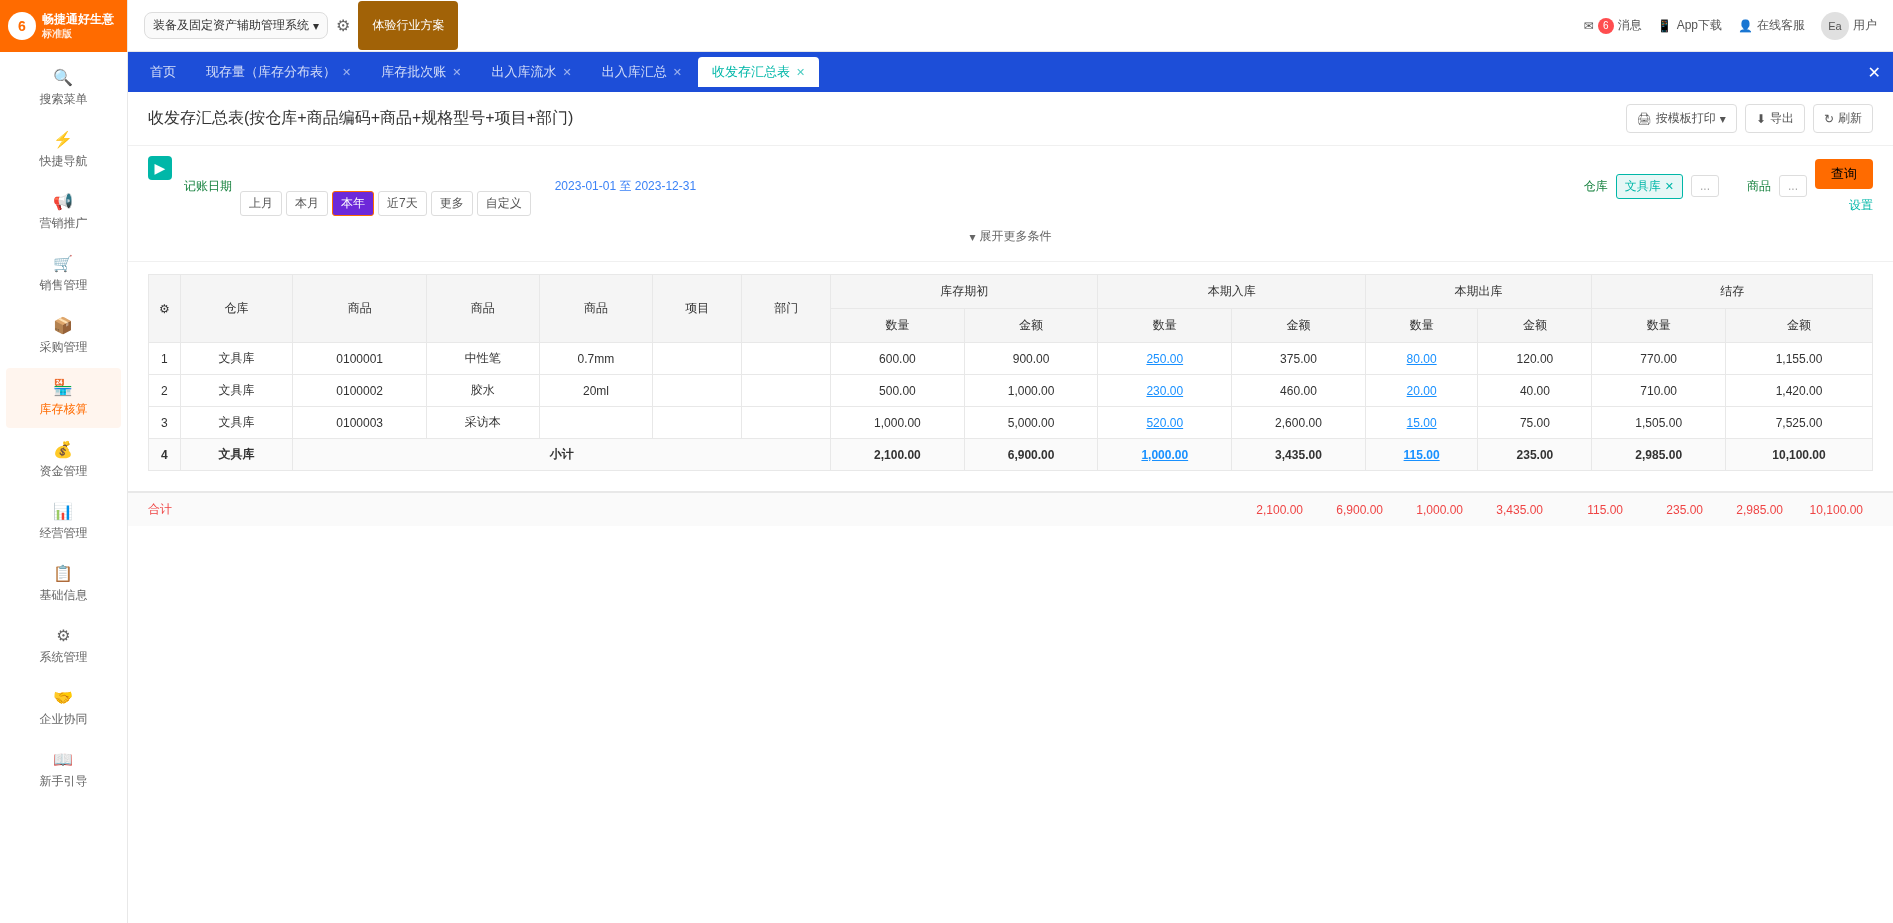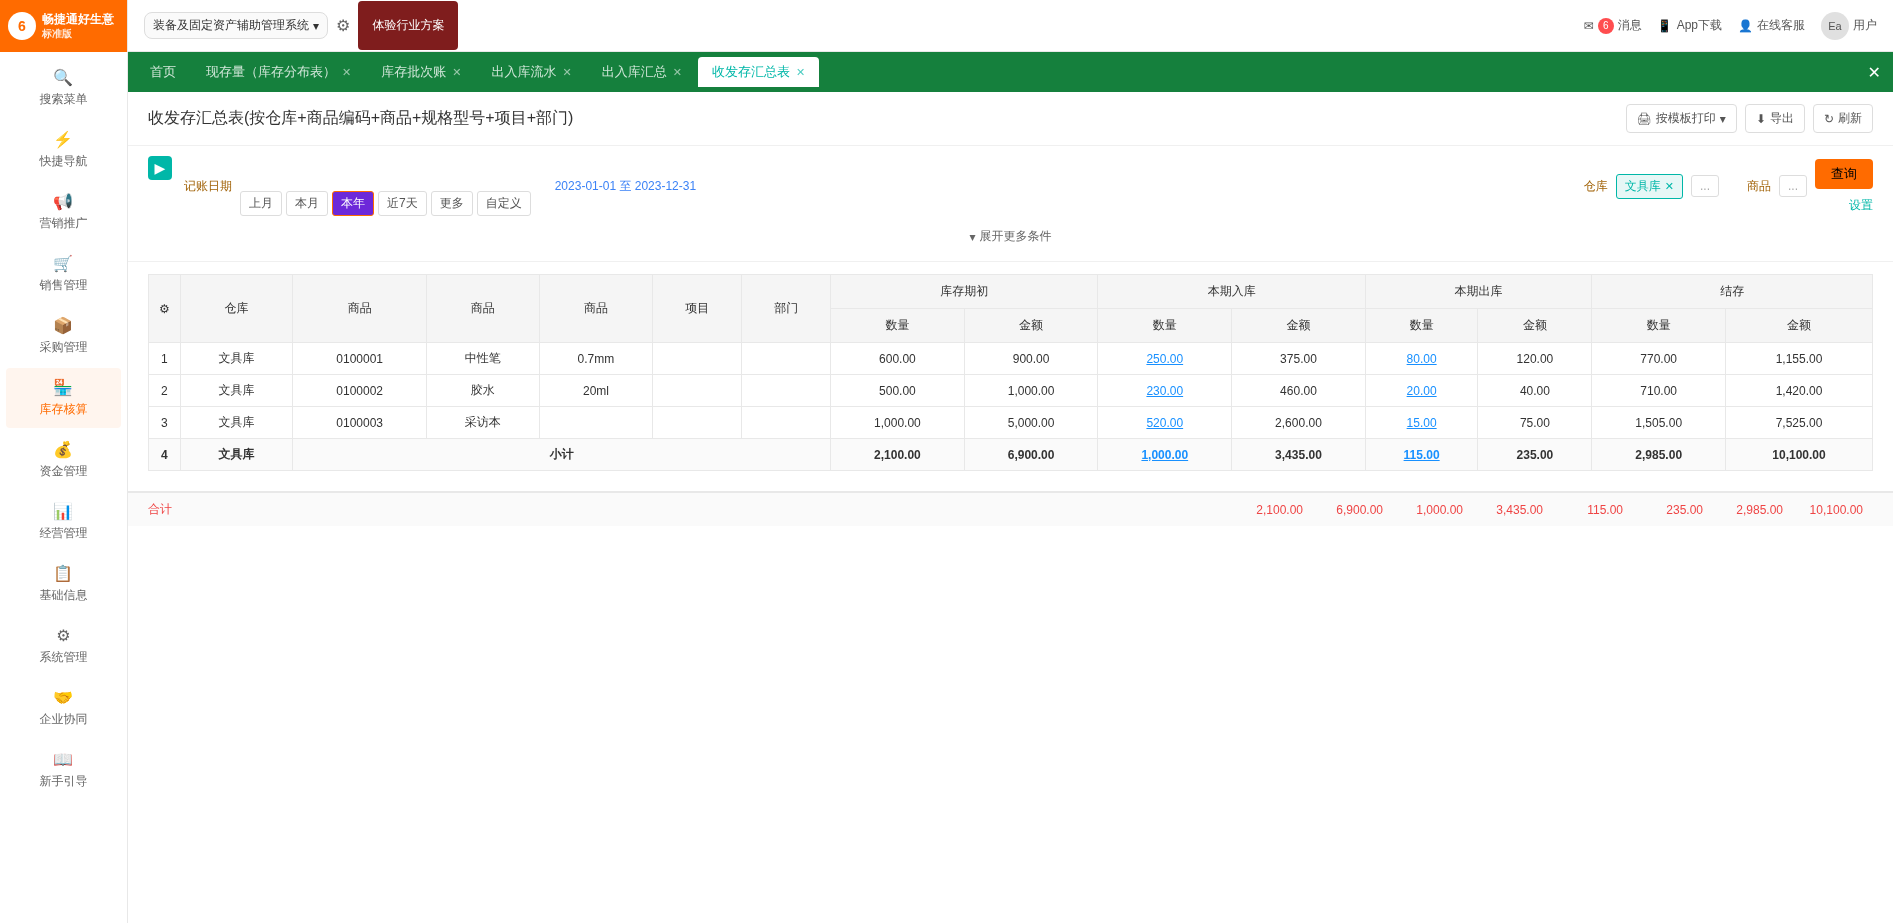--- a/index.html
+++ b/index.html
@@ -38,36 +38,36 @@
       display: flex; align-items: center; justify-content: space-between;
       padding: 0 16px; position: sticky; top: 0; z-index: 90;
     }
     .top-header-left { display: flex; align-items: center; gap: 8px; }
     .system-title-select {
       display: flex; align-items: center; gap: 4px; cursor: pointer;
       padding: 4px 8px; border: 1px solid #ddd; border-radius: 8px; background: #fafafa;
     }
     .top-header-actions { display: flex; align-items: center; gap: 16px; }
     .try-btn {
-      background: #7f1d1d; color: white; border: none; border-radius: 4px;
+      background: #a16207; color: white; border: none; border-radius: 4px;
       padding: 16px 14px; cursor: pointer; font-size: 12px;
     }
     .header-action { display: flex; align-items: center; gap: 4px; cursor: pointer; color: #555; font-size: 12px; }
     .badge {
       background: #ff4d4f; color: white; border-radius: 50%; width: 16px; height: 16px;
       font-size: 10px; display: flex; align-items: center; justify-content: center;
     }
     .user-avatar {
       width: 28px; height: 28px; background: #e0e0e0; border-radius: 50%;
       display: flex; align-items: center; justify-content: center; font-size: 11px;
     }
 
     
     .tab-bar {
-      background: #15803d; display: flex; align-items: center; height: 40px;
+      background: #1d4ed8; display: flex; align-items: center; height: 40px;
       padding: 0 8px; gap: 2px; overflow-x: auto;
     }
     .tab-item {
       display: flex; align-items: center; gap: 6px; padding: 6px 14px;
       cursor: pointer; color: rgba(255,255,255,0.8); font-size: 13px;
       border-radius: 4px 4px 0 0; white-space: nowrap;
     }
     .tab-item.active { background: white; color: #00b7a8; font-weight: 500; }
     .tab-close { font-size: 11px; opacity: 0.7; }
     .tab-bar-close { margin-left: auto; color: white; cursor: pointer; font-size: 16px; padding: 4px; }
@@ -85,21 +85,21 @@
     .action-btn {
       display: flex; align-items: center; gap: 4px; padding: 5px 10px;
       border: 1px solid #ddd; border-radius: 4px; cursor: pointer; background: #fff;
       font-size: 12px; color: #555;
     }
     .filter-arrow {
       width: 24px; height: 24px; background: #00b7a8; color: white; border-radius: 4px;
       display: flex; align-items: center; justify-content: center; cursor: pointer; font-size: 14px;
       flex-shrink: 0;
     }
-    .filter-label { color: #a16207; font-size: 12px; white-space: nowrap; }
+    .filter-label { color: #15803d; font-size: 12px; white-space: nowrap; }
     .date-buttons { display: flex; gap: 4px; margin-top: 35px; }
     .date-btn {
       padding: 3px 8px; border: 1px solid #ddd; border-radius: 3px; cursor: pointer;
       font-size: 12px; color: #555; background: #fff;
     }
     .date-btn.active { background: #6d28d9; color: white; border-color: #ff6b00; }
     .warehouse-tag {
       display: flex; align-items: center; gap: 4px; padding: 3px 8px;
       background: #e6f7f6; border: 1px solid #00b7a8; border-radius: 3px;
       font-size: 12px; color: #00b7a8;

